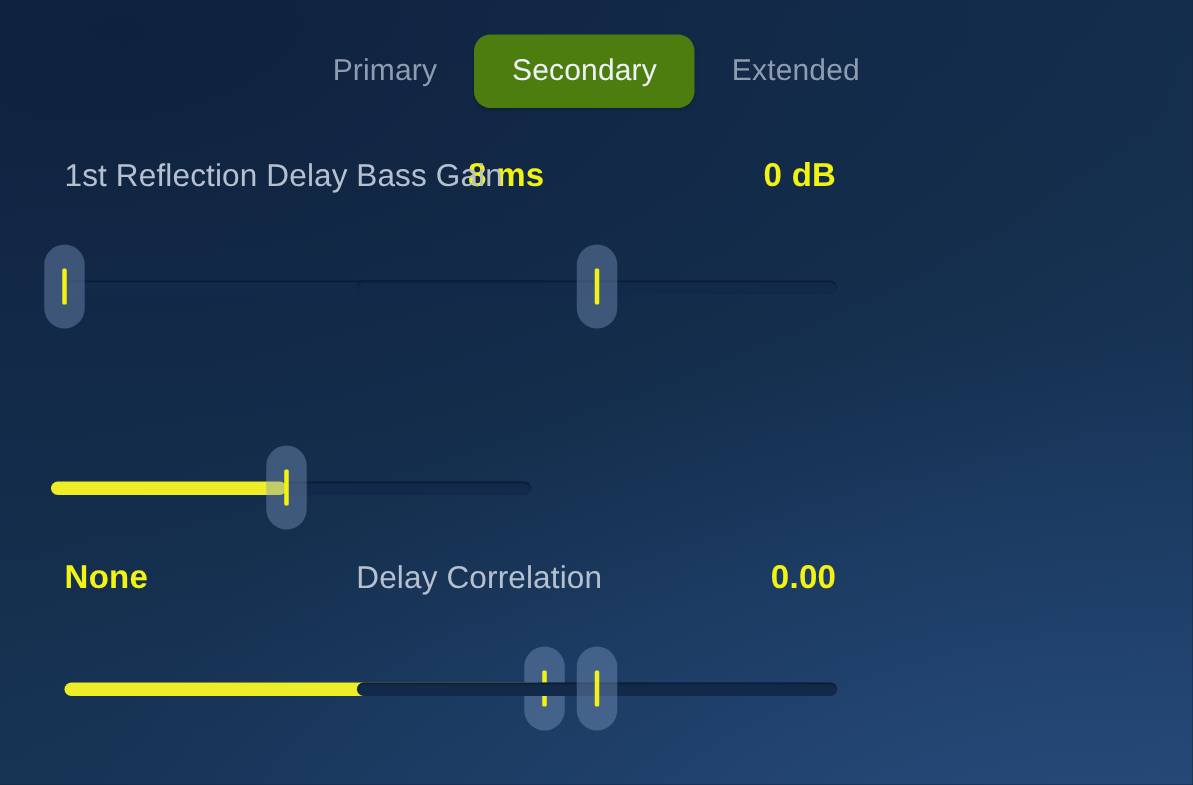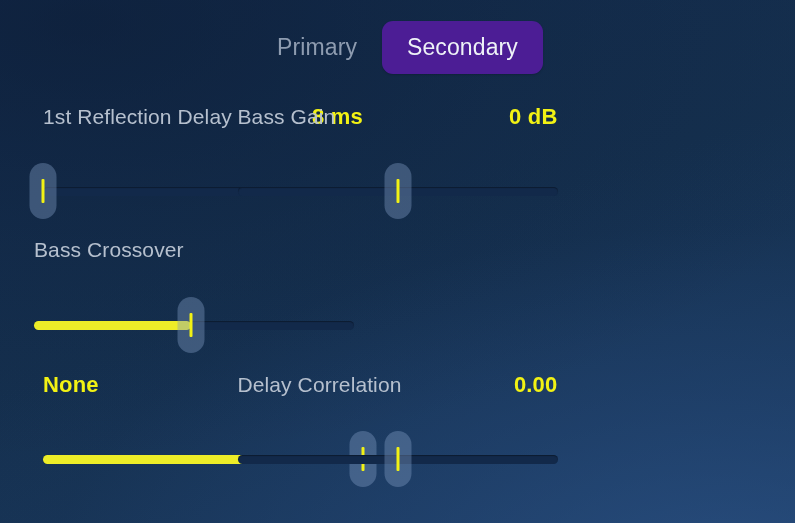--- a/index.html
+++ b/index.html
@@ -53,31 +53,31 @@
     left: 0;
     top: 19px;
     width: 795px;
     height: 56px;
     display: flex;
     align-items: center;
     justify-content: center;
     gap: 0px;
   }
   .tab {
-    font-size: 23px;
+    font-size: 20px;
     letter-spacing: 0.1px;
     color: #8e9cb0;
     padding: 13px 25px;
     border-radius: 11px;
     cursor: pointer;
     white-space: nowrap;
     user-select: none;
   }
   .tab.active {
-    background: #4c1d95;
+    background: #4d7c0f;
     color: #eef2f7;
     box-shadow: 0 1px 2px rgba(0,0,0,0.18);
   }
 
   
   #grid {
     position: absolute;
     left: 0;
     top: 104px;
     width: 795px;
@@ -176,20 +176,23 @@
 
   <div id="panel-content">
 
     <div id="tabbar">
       <div class="tab">
         <span>Primary</span>
       </div>
       <div class="tab active">
         <span>Secondary</span>
       </div>
+      <div class="tab">
+        <span>Extended</span>
+      </div>
     </div>
 
     <div id="grid">
 
       <div class="row">
         <div class="cell left">
           <div class="inner">
             <div class="head">
               <span class="label">1st Reflection Delay</span>
               <span class="value">8 ms</span>
@@ -213,21 +216,20 @@
               <div class="thumb" style="left: 160px;"></div>
             </div>
           </div>
         </div>
       </div>
 
       <div class="row">
         <div class="cell right">
           <div class="inner">
             <div class="head">
-              <span class="label">Bass Crossover</span>
             </div>
             <div class="slider">
               <div class="track"></div>
               <div class="fill" style="width: 156.8px;"></div>
               <div class="thumb" style="left: 156.8px;"></div>
             </div>
           </div>
         </div>
       </div>
 

